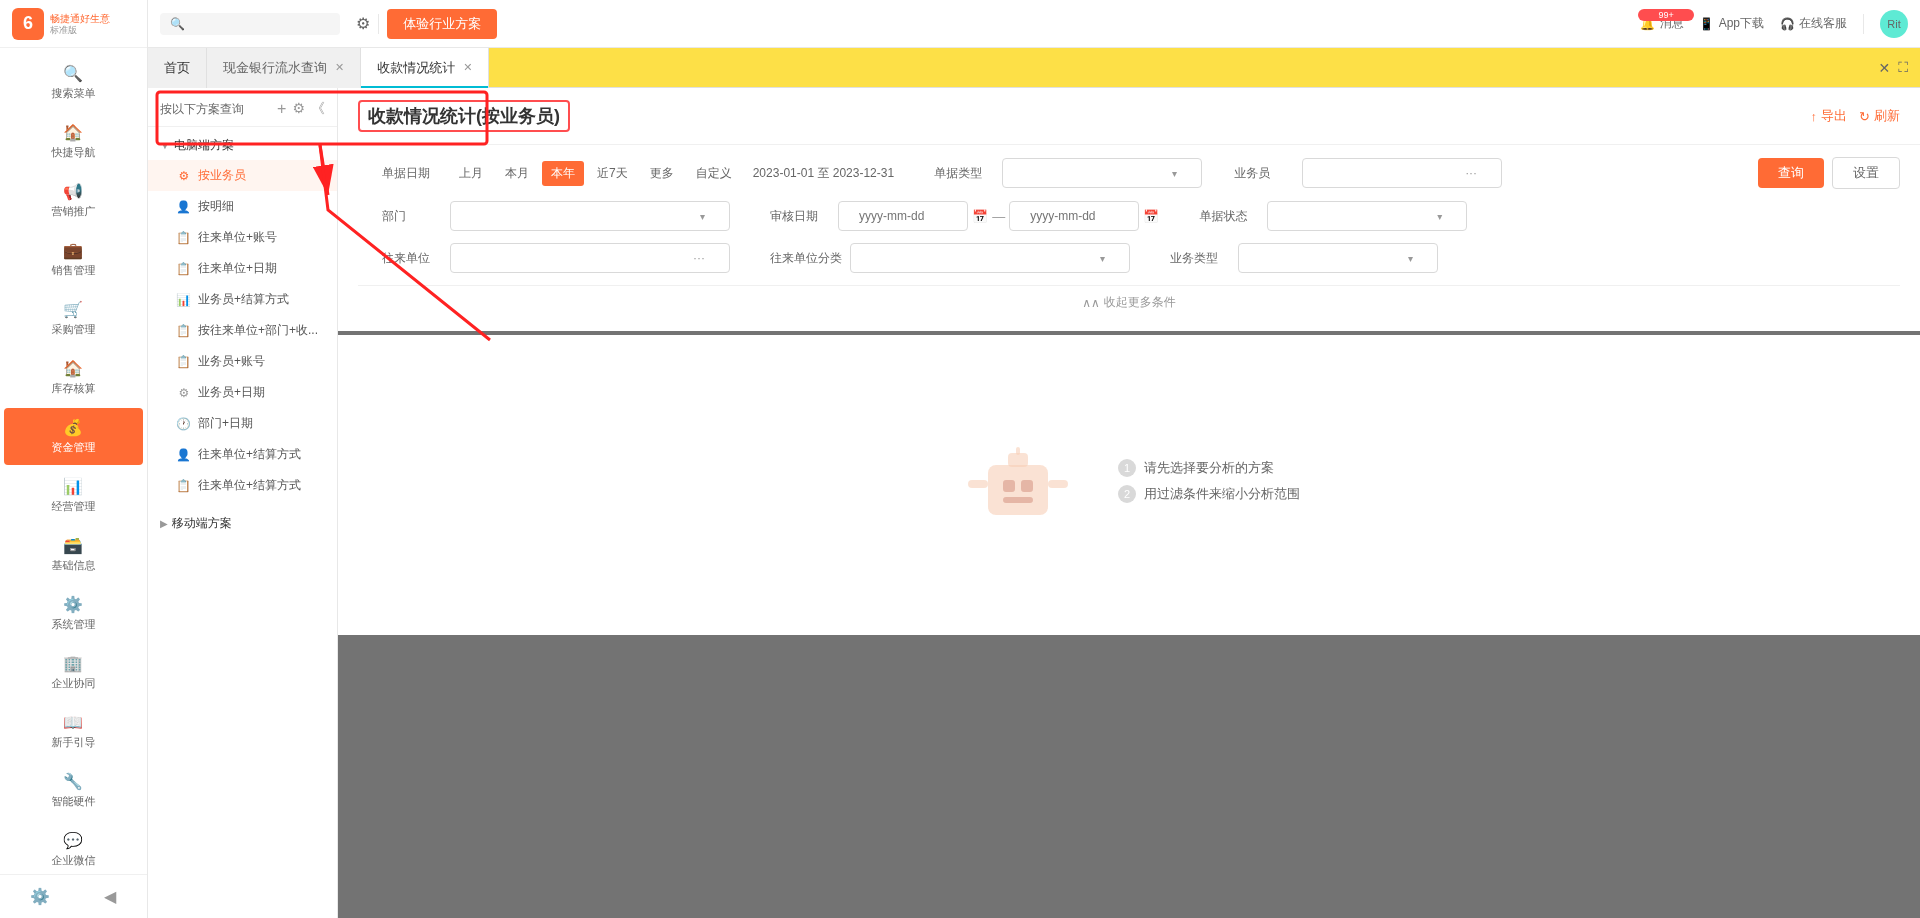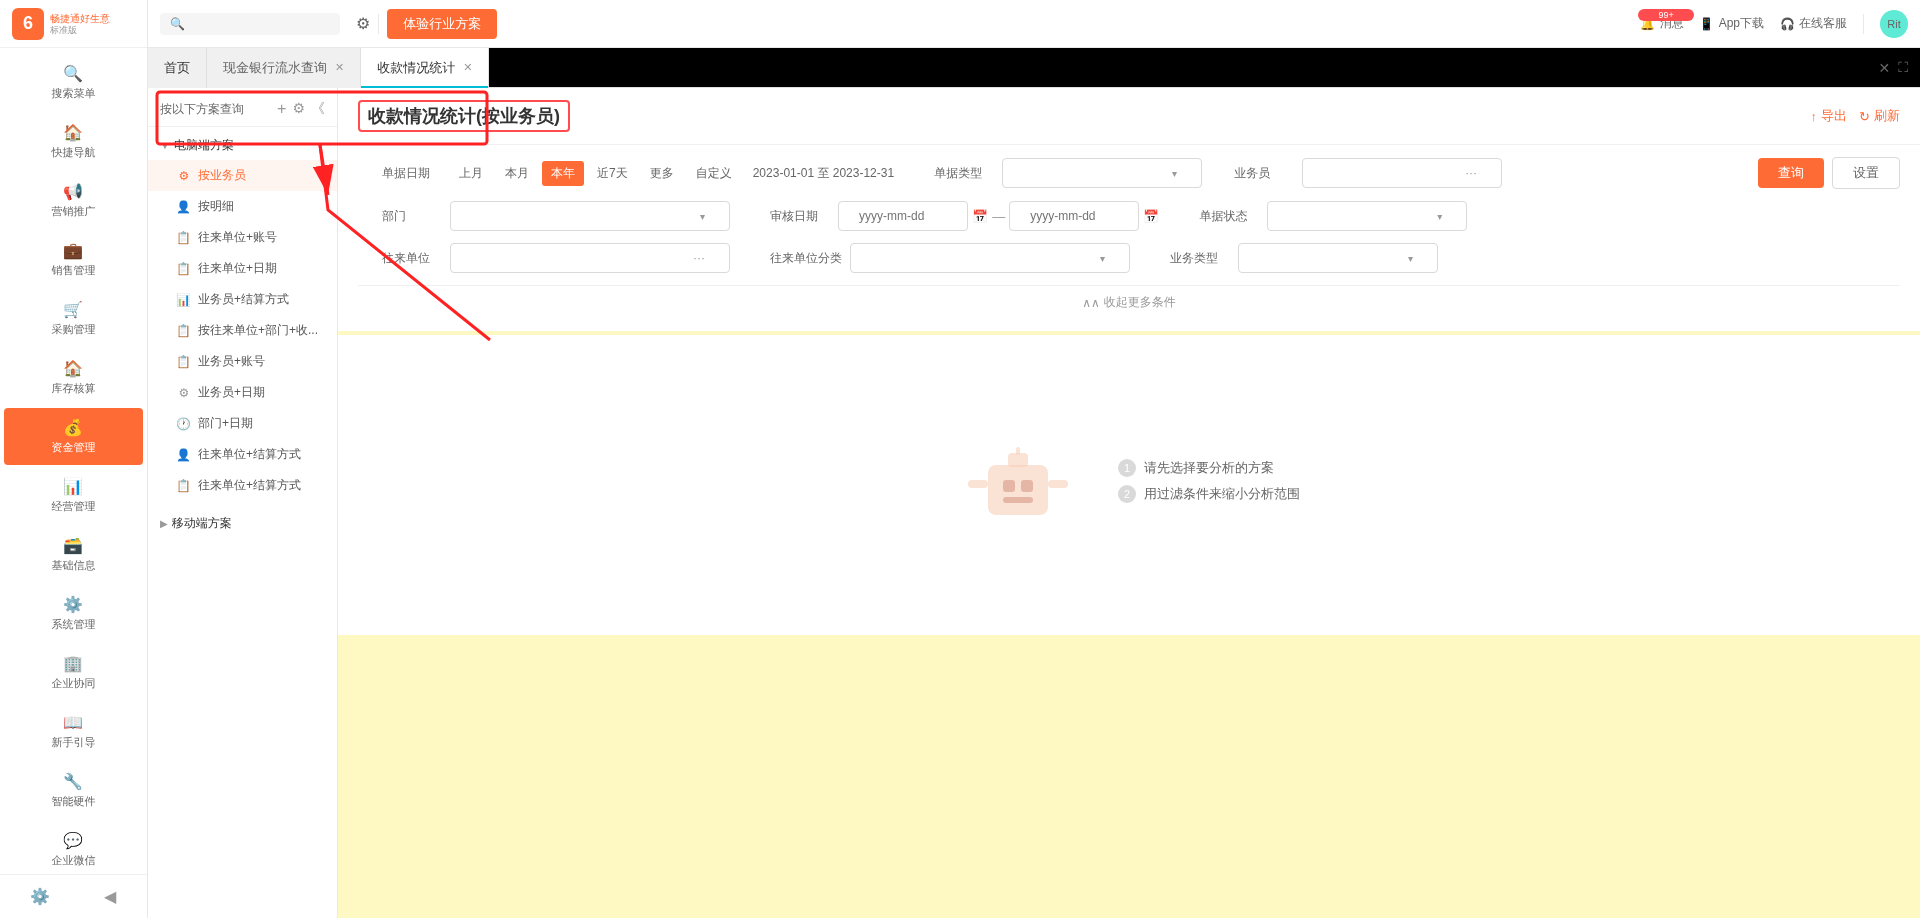--- a/index.html
+++ b/index.html
@@ -31,21 +31,21 @@
     .topbar-search-icon { margin-right: 6px; }
     .topbar-settings { color: #666; font-size: 16px; cursor: pointer; margin-left: 8px; }
     .trial-btn { background: #ff6b35; color: white; border: none; border-radius: 4px; padding: 6px 16px; font-size: 13px; cursor: pointer; }
     .topbar-right { display: flex; align-items: center; gap: 16px; color: #666; font-size: 12px; }
     .notification-badge { position: relative; }
     .badge { position: absolute; top: -6px; right: -10px; background: #ff4d4f; color: white; font-size: 9px; border-radius: 8px; padding: 1px 20px; }
     .topbar-right-item { display: flex; align-items: center; gap: 4px; cursor: pointer; }
     .user-avatar { width: 28px; height: 28px; background: #5eead4; border-radius: 50%; display: flex; align-items: center; justify-content: center; font-size: 11px; color: #666; }
 
     
-    .tabs-bar { height: 40px; background: #000000; display: flex; align-items: center; padding: 0 0; border-bottom: 1px solid #e0e0e0; }
+    .tabs-bar { height: 40px; background: #fde047; display: flex; align-items: center; padding: 0 0; border-bottom: 1px solid #e0e0e0; }
     .tab { display: flex; align-items: center; padding: 0 16px; height: 40px; cursor: pointer; font-size: 13px; color: #666; border-right: 1px solid #e0e0e0; background: #f0f0f0; position: relative; white-space: nowrap; }
     .tab.active { background: #fff; color: #333; font-weight: 500; }
     .tab-home { color: #333; font-weight: 500; }
     .tab-close { margin-left: 8px; color: #999; font-size: 11px; cursor: pointer; }
     .tab.active::after { content: ''; position: absolute; bottom: 0; left: 0; right: 0; height: 2px; background: #00bcd4; }
     .tabs-right { margin-left: auto; display: flex; align-items: center; padding: 0 12px; gap: 8px; }
     .window-btn { color: #666; font-size: 14px; cursor: pointer; }
 
     
     .page-content { flex: 1; display: flex; overflow: hidden; }
@@ -60,21 +60,21 @@
     .scheme-group { padding: 4px 0; }
     .scheme-group-title { display: flex; align-items: center; padding: 6px 12px; font-size: 12px; color: #333; cursor: pointer; }
     .group-arrow { margin-right: 4px; font-size: 10px; color: #999; }
     .scheme-item { display: flex; align-items: center; padding: 7px 12px 7px 28px; font-size: 12px; color: #555; cursor: pointer; }
     .scheme-item.active { color: #ff6b35; background: #fff5f0; }
     .scheme-item-icon { width: 16px; height: 16px; margin-right: 6px; display: inline-flex; align-items: center; justify-content: center; font-size: 12px; }
     .scheme-item-icon.orange { color: #ff6b35; }
     .scheme-item-icon.gray { color: #999; }
 
     
-    .filter-panel { flex: 1; background: #fef9c3; overflow-y: auto; }
+    .filter-panel { flex: 1; background: #737373; overflow-y: auto; }
     .page-title-bar { background: #fff; padding: 12px 20px; display: flex; align-items: center; justify-content: space-between; border-bottom: 1px solid #f0f0f0; }
     .page-title { font-size: 18px; font-weight: 600; color: #333; border: 2px solid #ff4d4f; border-radius: 4px; padding: 2px 8px; display: inline-block; }
     .page-title-actions { display: flex; gap: 12px; }
     .export-btn { color: #ff6b35; cursor: pointer; font-size: 13px; display: flex; align-items: center; gap: 4px; }
     .refresh-btn { color: #ff6b35; cursor: pointer; font-size: 13px; display: flex; align-items: center; gap: 4px; }
 
     .filter-area { padding: 12px 20px; background: #fff; margin-bottom: 2px; }
     .filter-row { display: flex; align-items: center; margin-bottom: 12px; gap: 16px; flex-wrap: wrap; }
     .filter-item { display: flex; align-items: center; gap: 8px; min-width: 200px; margin-left: 24px; }
     .filter-label { font-size: 12px; color: #666; white-space: nowrap; min-width: 60px; }

